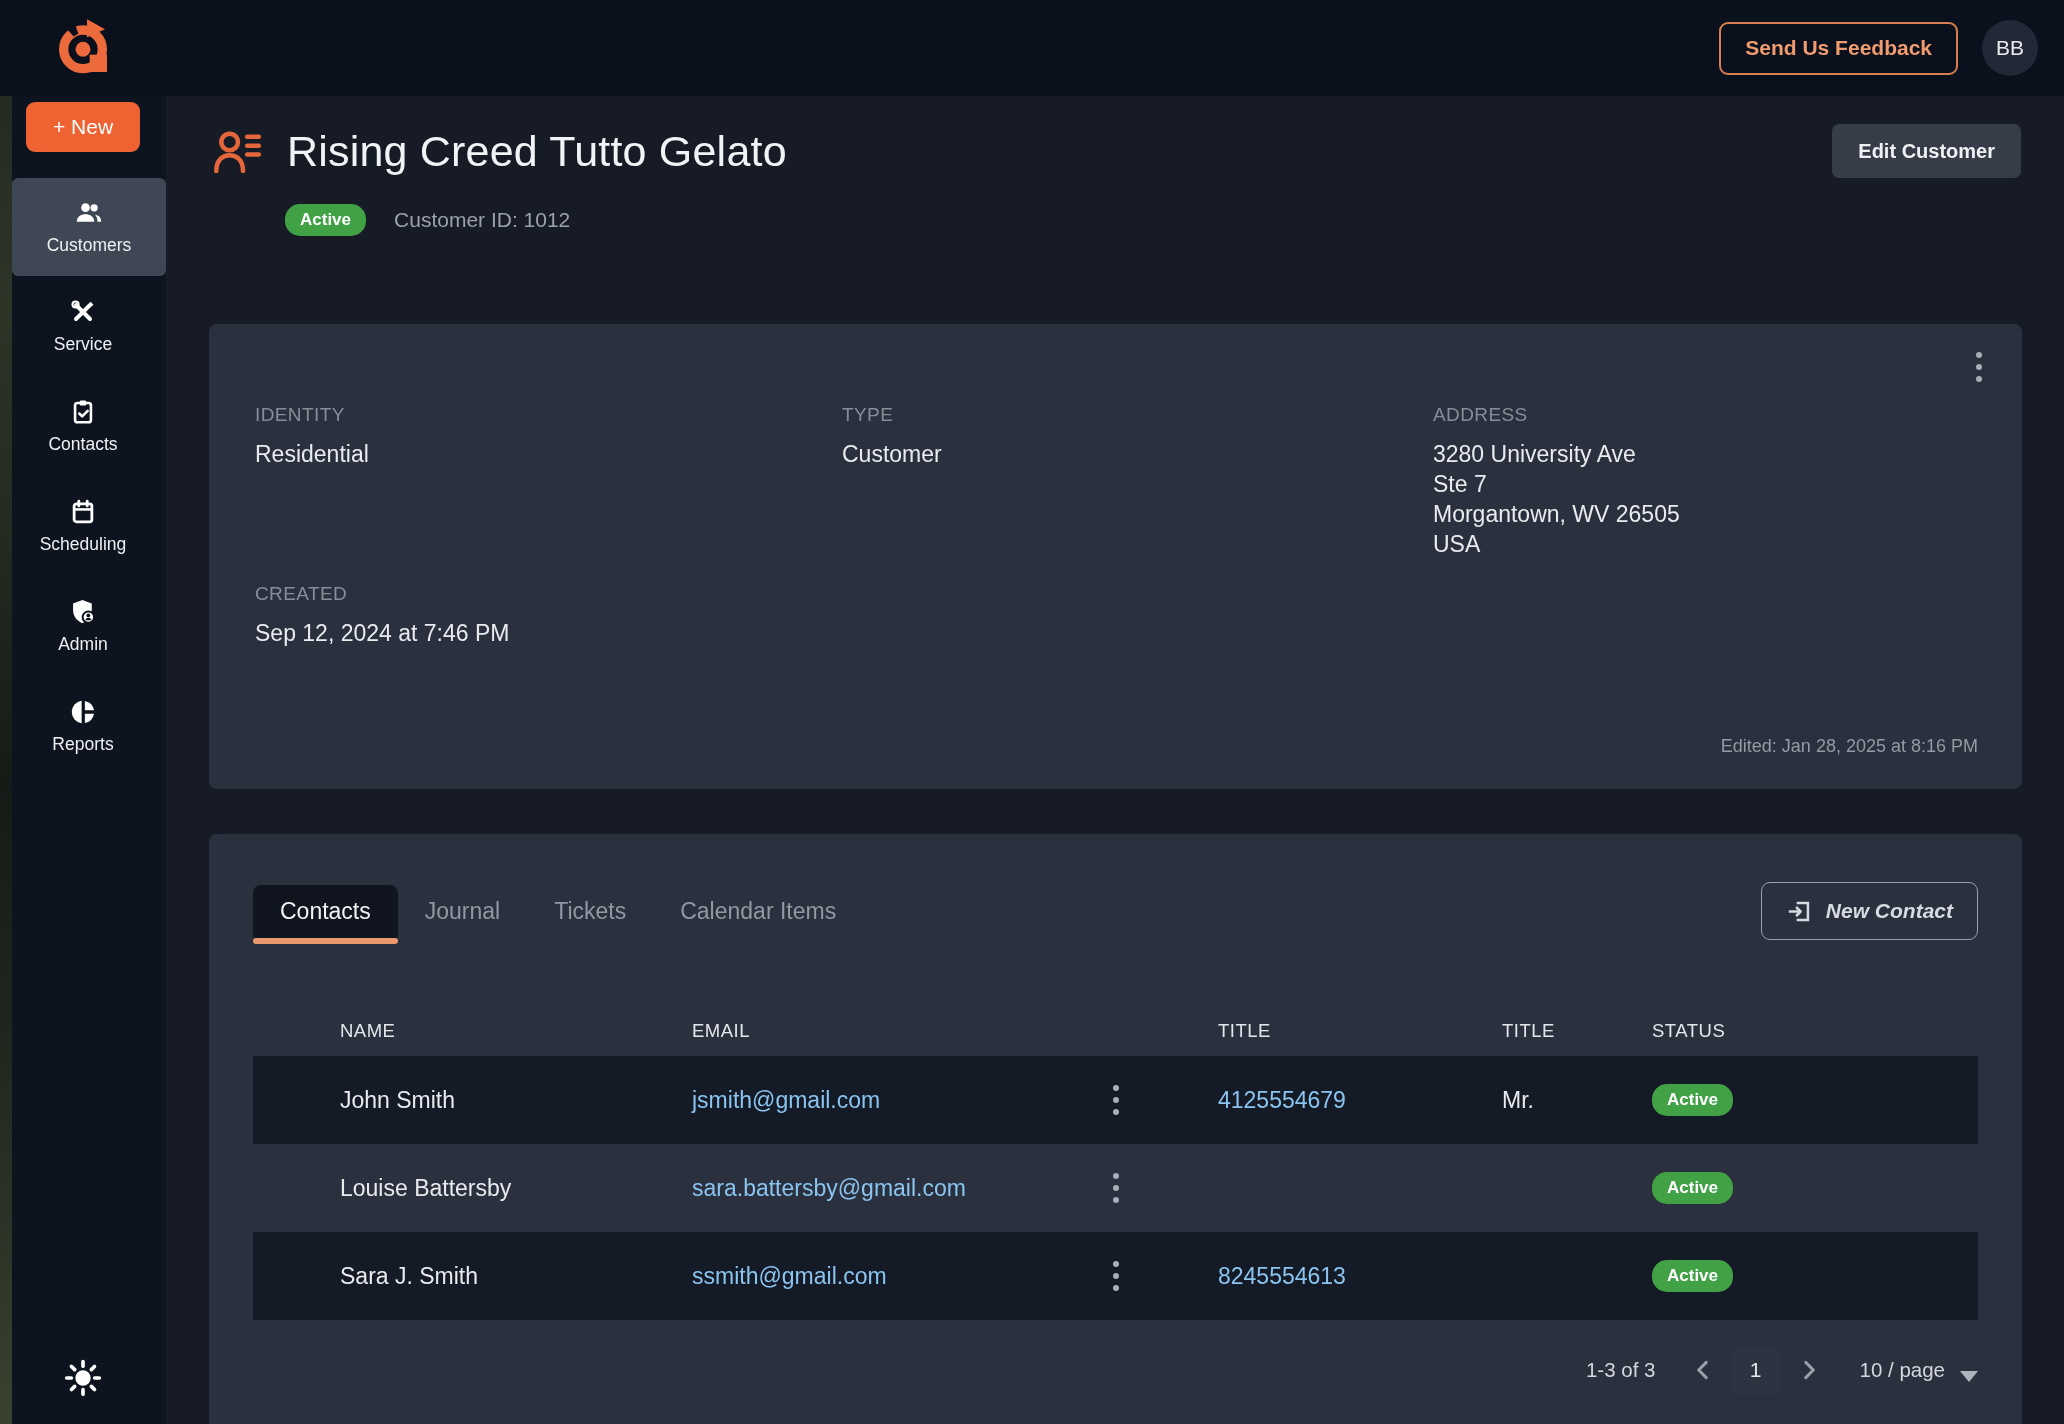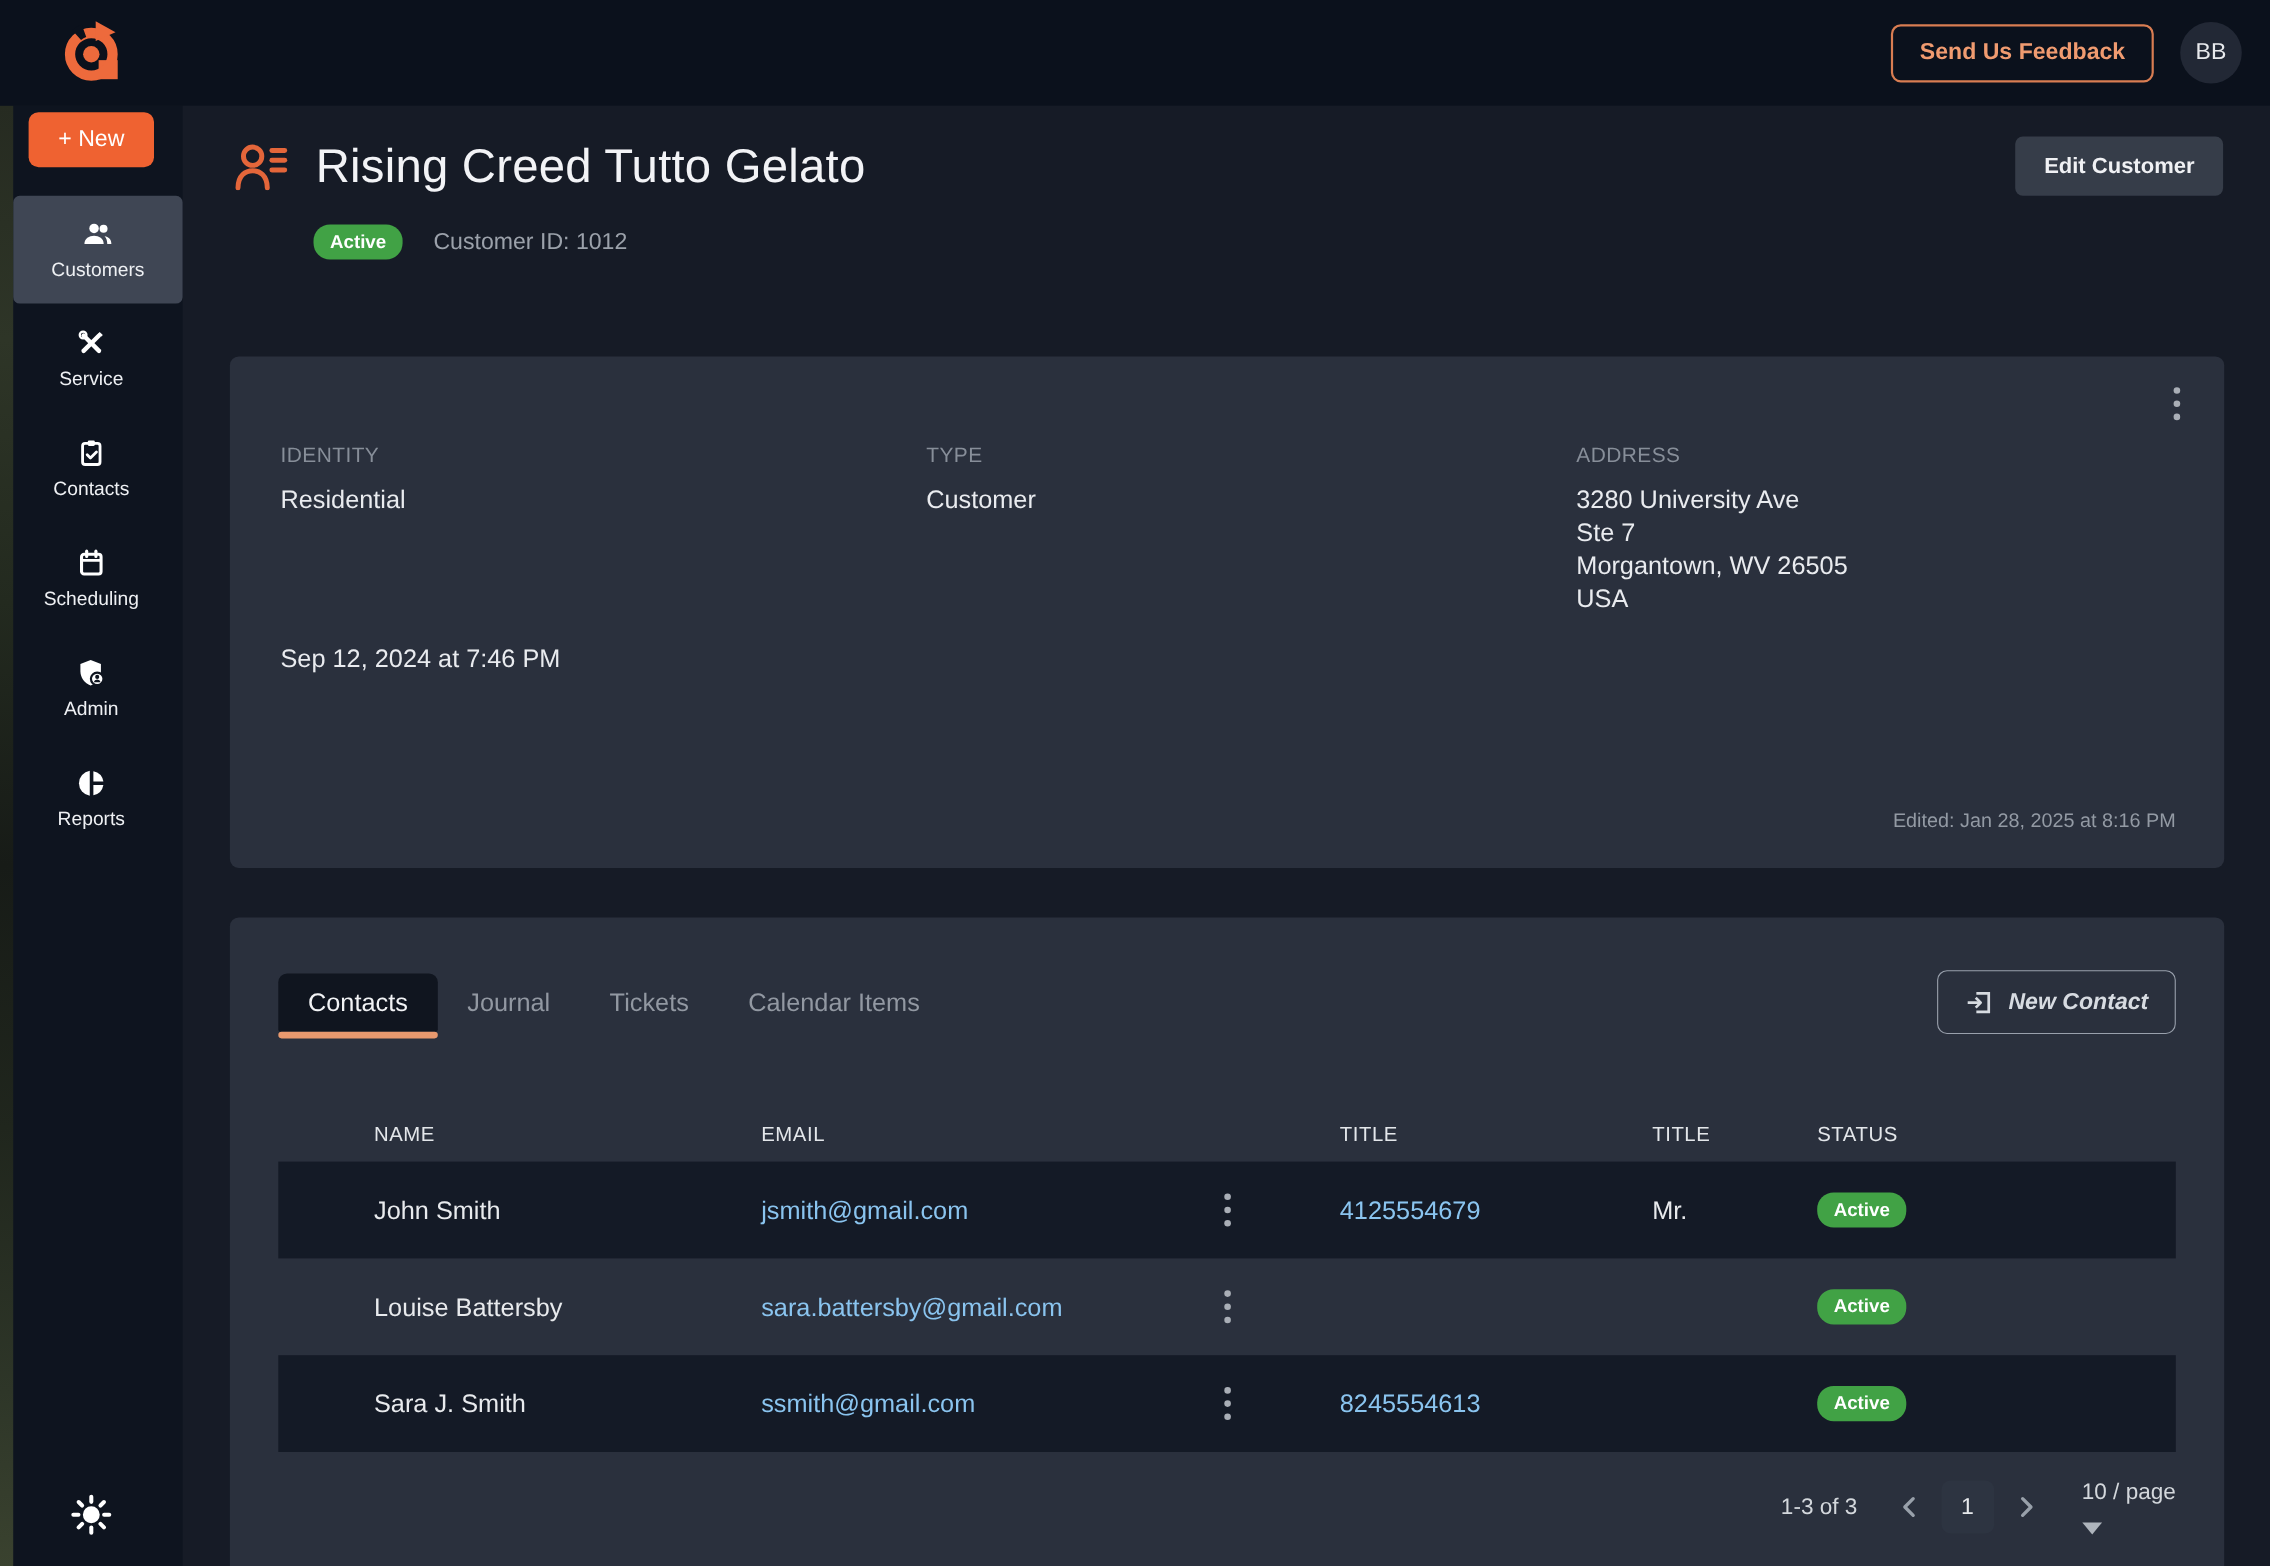--- a/index.html
+++ b/index.html
@@ -104,21 +104,21 @@
   .cell-title { color:#E8EAED; }
   .cell-actions { justify-self:center; }
   
   .pagination { margin-top:26px; height:48px; display:flex; align-items:center; justify-content:flex-end; color:#D3D7DC; font-size:20.5px; }
   .page-range { margin-right:34px; }
   .page-chevron { width:26px; height:26px; cursor:pointer; display:block; }
   .page-box {
     width:48px; height:48px; background:#2D3441; border-radius:8px; margin:0 16px;
     display:flex; align-items:center; justify-content:center; font-size:21px; color:#E6E8EB; cursor:pointer;
   }
-  .page-size { margin-left:38px; display:flex; align-items:flex-start; gap:15px; cursor:pointer;flex-direction:column; }
+  .page-size { margin-left:38px; display:flex; align-items:flex-end; gap:15px; cursor:pointer; }
   .caret-down { width:0; height:0; border-left:9px solid transparent; border-right:9px solid transparent; border-top:11px solid #AEB4BC; }
 </style>
 </head>
 <body>
 
 <div class="topbar">
   <div class="logo">
     <svg viewBox="0 0 48 48" width="64" height="64">
       <rect x="29" y="29" width="13" height="13" fill="#ED6A3C"></rect>
       <circle cx="24" cy="25" r="14.5" fill="none" stroke="#ED6A3C" stroke-width="7"></circle>
@@ -250,20 +250,21 @@
       <div>
         <div class="field-label">ADDRESS</div>
         <div class="field-value">
           <div>3280 University Ave</div>
           <div>Ste 7</div>
           <div>Morgantown, WV 26505</div>
           <div>USA</div>
         </div>
       </div>
       <div>
+        <div class="field-label">CREATED</div>
         <div class="field-value">Sep 12, 2024 at 7:46 PM</div>
       </div>
     </div>
     <div class="edited-note">Edited: Jan 28, 2025 at 8:16 PM</div>
   </div>
 
   <div class="card contacts-card">
     <div class="tabs-row">
       <div class="tab active">Contacts</div>
       <div class="tab">Journal</div>

